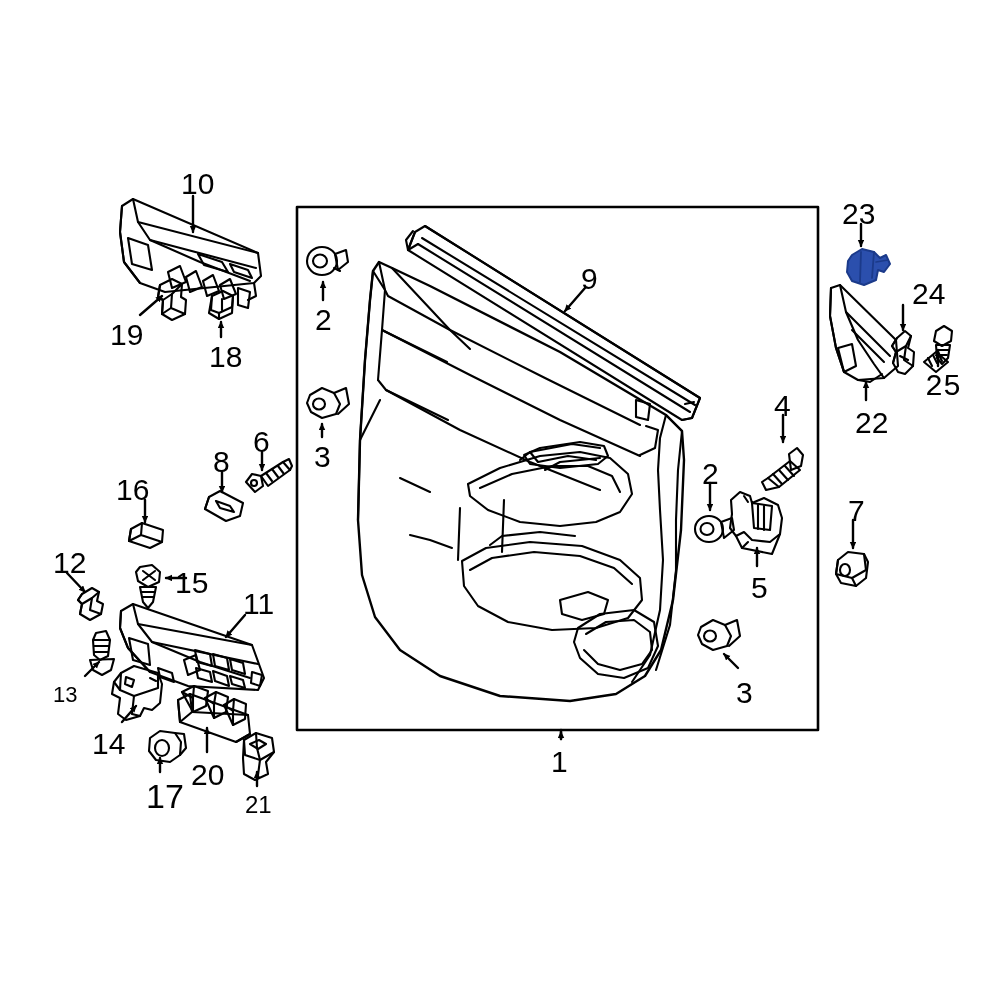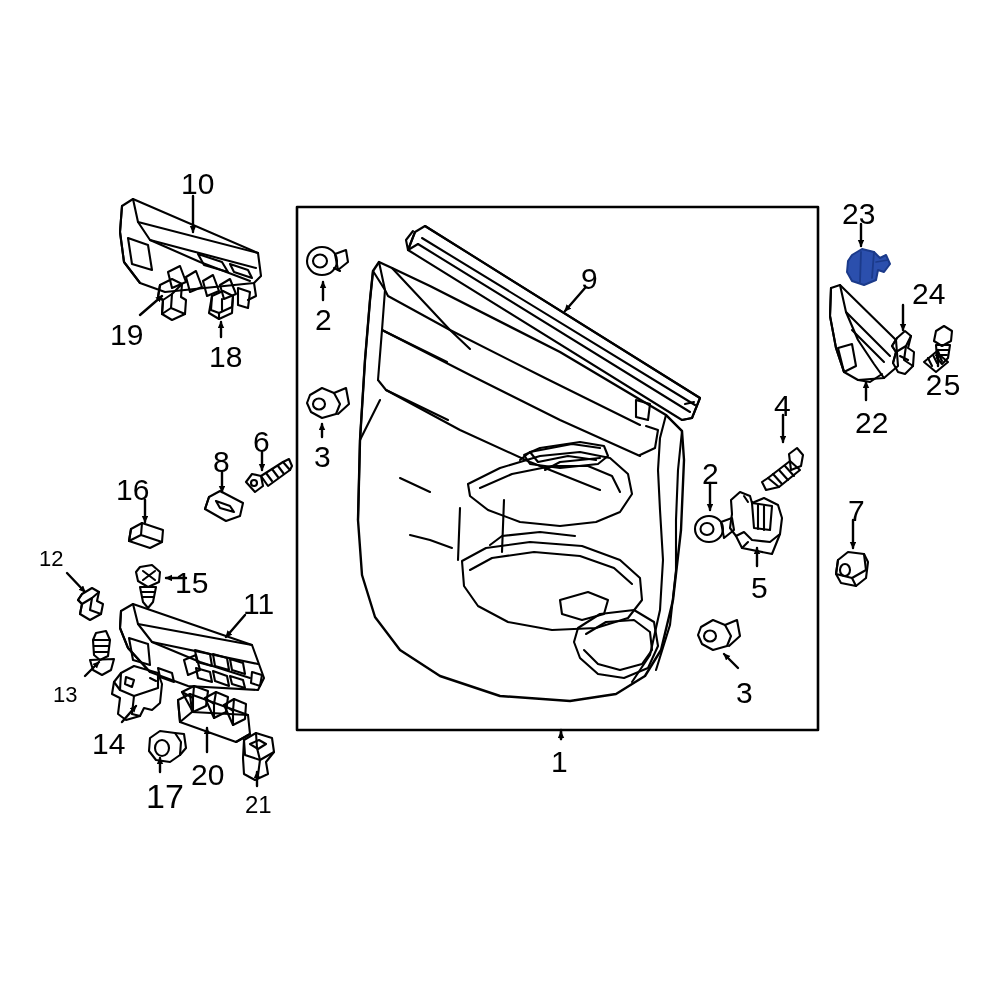--- a/index.html
+++ b/index.html
@@ -408,21 +408,21 @@
   <div class="lbl" style="left:702px;top:459px;font-size:30px;">2</div>
   <div class="lbl" style="left:774px;top:391px;font-size:30px;">4</div>
   <div class="lbl" style="left:751px;top:573px;font-size:30px;">5</div>
   <div class="lbl" style="left:736px;top:678px;font-size:30px;">3</div>
   <div class="lbl" style="left:181px;top:169px;font-size:30px;">10</div>
   <div class="lbl" style="left:110px;top:320px;font-size:30px;">19</div>
   <div class="lbl" style="left:209px;top:342px;font-size:30px;">18</div>
   <div class="lbl" style="left:116px;top:475px;font-size:30px;">16</div>
   <div class="lbl" style="left:213px;top:447px;font-size:30px;">8</div>
   <div class="lbl" style="left:253px;top:427px;font-size:30px;">6</div>
-  <div class="lbl" style="left:39px;top:548px;font-size:22px;">12</div>
+  <div class="lbl" style="left:53px;top:548px;font-size:30px;">12</div>
   <div class="lbl" style="left:175px;top:568px;font-size:30px;">15</div>
   <div class="lbl" style="left:243px;top:589px;font-size:30px;">11</div>
   <div class="lbl" style="left:53px;top:684px;font-size:22px;">13</div>
   <div class="lbl" style="left:92px;top:729px;font-size:30px;">14</div>
   <div class="lbl" style="left:146px;top:779px;font-size:34px;">17</div>
   <div class="lbl" style="left:191px;top:760px;font-size:30px;">20</div>
   <div class="lbl" style="left:245px;top:793px;font-size:24px;">21</div>
   <div class="lbl" style="left:842px;top:199px;font-size:30px;">23</div>
   <div class="lbl" style="left:891px;top:279px;font-size:30px;margin-left:21px;">24</div>
   <div class="lbl" style="left:925px;top:372px;font-size:30px;font-family:Liberation Mono, monospace;">25</div>

